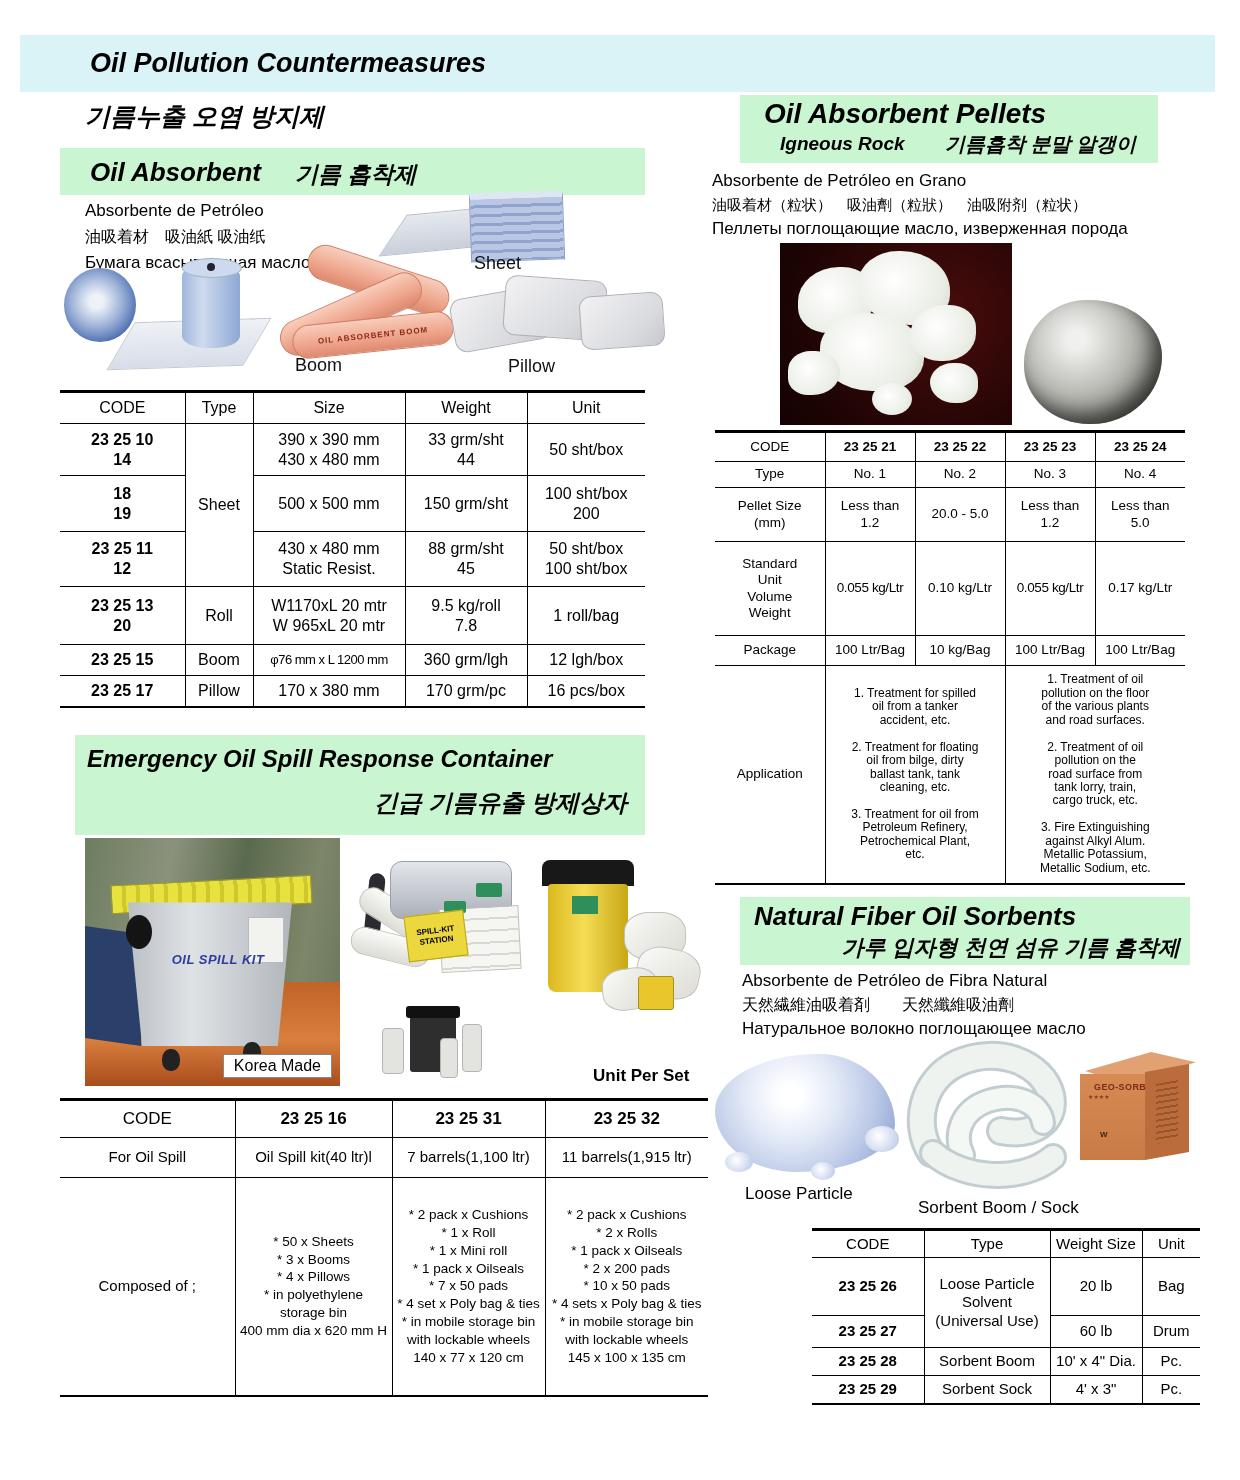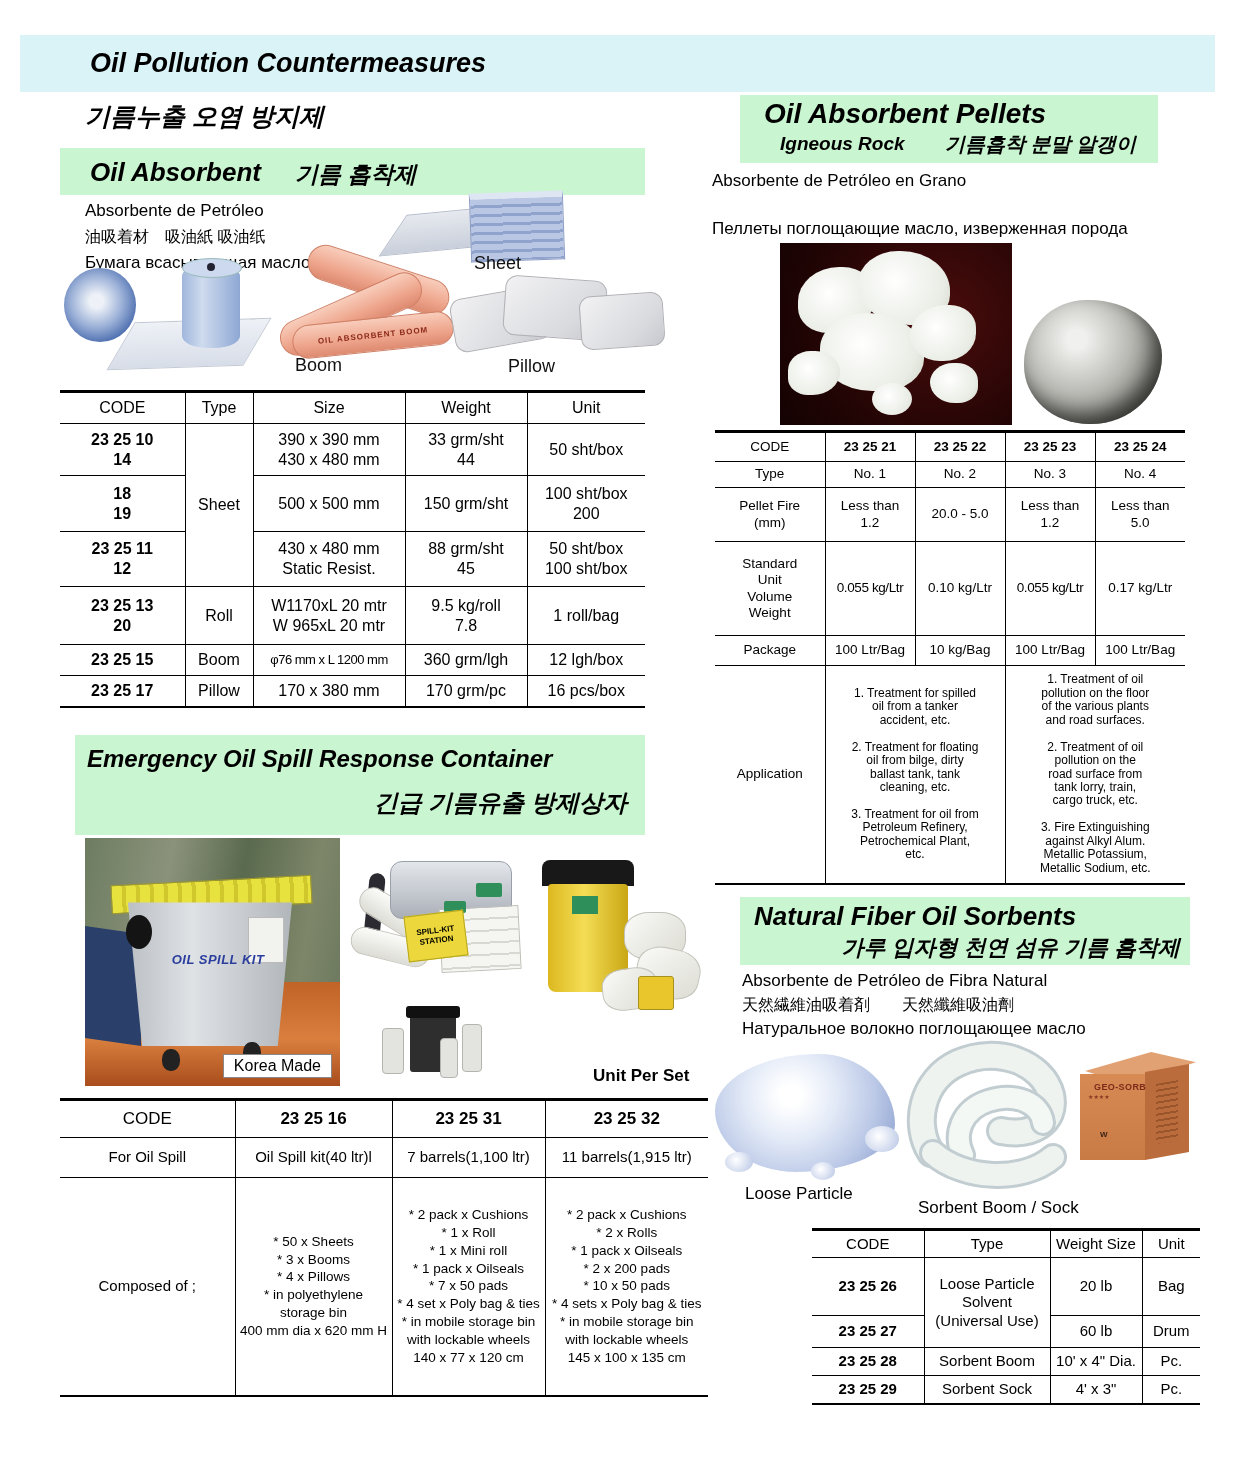--- a/index.html
+++ b/index.html
@@ -250,20 +250,21 @@
     </tr>
   </tbody>
     </table>
 
   <div class="abs banner-green" style="left:740px; top:95px; width:418px; height:68px;">
     <div class="abs ttl-sec" style="left:24px; top:3px; font-size:28px;">Oil Absorbent Pellets</div>
     <div class="abs ttl-kr" style="left:40px; top:38px; font-size:19px;">Igneous Rock</div>
     <div class="abs ttl-kr" style="left:205px; top:36px; font-size:20px;">기름흡착 분말 알갱이</div>
   </div>
   <div class="abs subline" style="left:712px; top:168px;">Absorbente de Petróleo en Grano</div>
+  <div class="abs subline" style="left:712px; top:192px; font-size:15px;">油吸着材（粒状）　吸油劑（粒狀）　油吸附剂（粒状）</div>
   <div class="abs subline" style="left:712px; top:216px;">Пеллеты поглощающие масло, изверженная порода</div>
 
   <div class="abs pellet-photo" style="left:780px; top:243px; width:232px; height:182px;">
     <div class="pblob" style="left:18px; top:24px; width:78px; height:66px; border-radius:55% 45% 60% 40%;"></div>
     <div class="pblob" style="left:78px; top:8px; width:92px; height:74px; border-radius:45% 55% 42% 58%;"></div>
     <div class="pblob" style="left:40px; top:70px; width:104px; height:78px; border-radius:50% 60% 45% 55%;"></div>
     <div class="pblob" style="left:130px; top:62px; width:66px; height:56px; border-radius:58% 42% 52% 48%;"></div>
     <div class="pblob" style="left:8px; top:108px; width:52px; height:44px; border-radius:48% 52% 58% 42%;"></div>
     <div class="pblob" style="left:150px; top:120px; width:48px; height:40px; border-radius:52% 48% 44% 56%;"></div>
     <div class="pblob" style="left:92px; top:140px; width:40px; height:32px; border-radius:50%;"></div>
@@ -287,21 +288,21 @@
       <td class="bold">23 25 24</td>
     </tr>
     <tr style="height:26px;">
       <td class="left">Type</td>
       <td>No. 1</td>
       <td>No. 2</td>
       <td>No. 3</td>
       <td>No. 4</td>
     </tr>
     <tr style="height:54px;">
-      <td class="left">Pellet Fire
+      <td class="left">Pellet Size
 (mm)</td>
       <td>Less than
 1.2</td>
       <td>20.0 - 5.0</td>
       <td>Less than
 1.2</td>
       <td>Less than
 5.0</td>
     </tr>
     <tr style="height:94px;">

